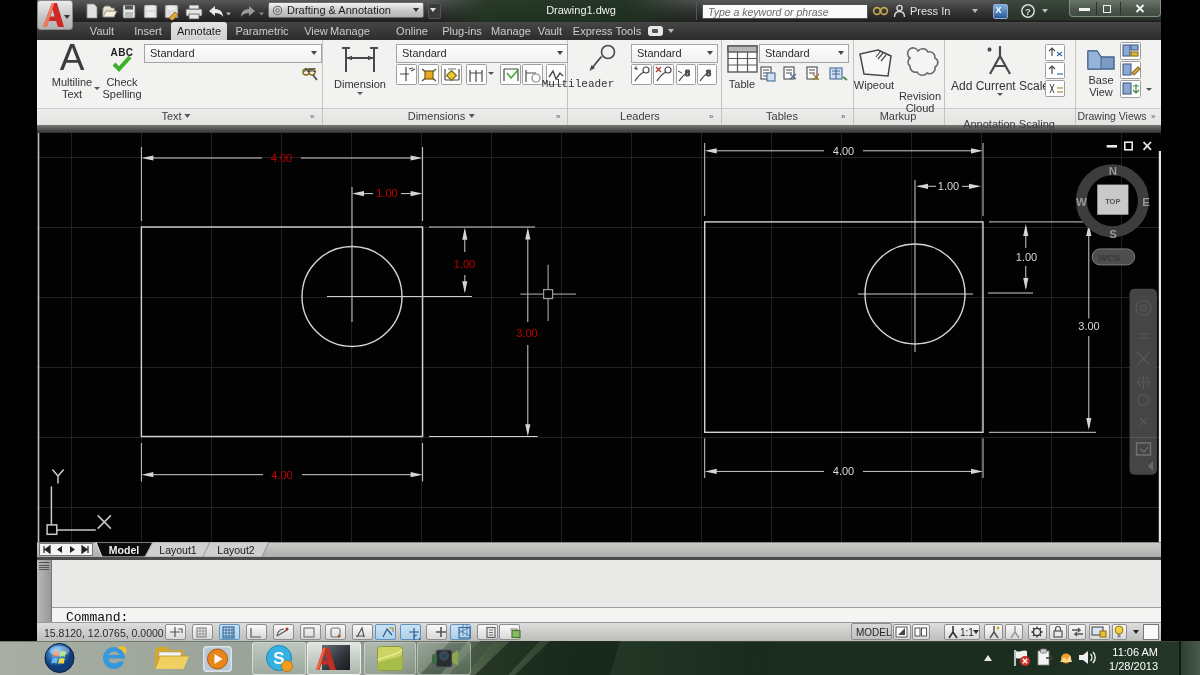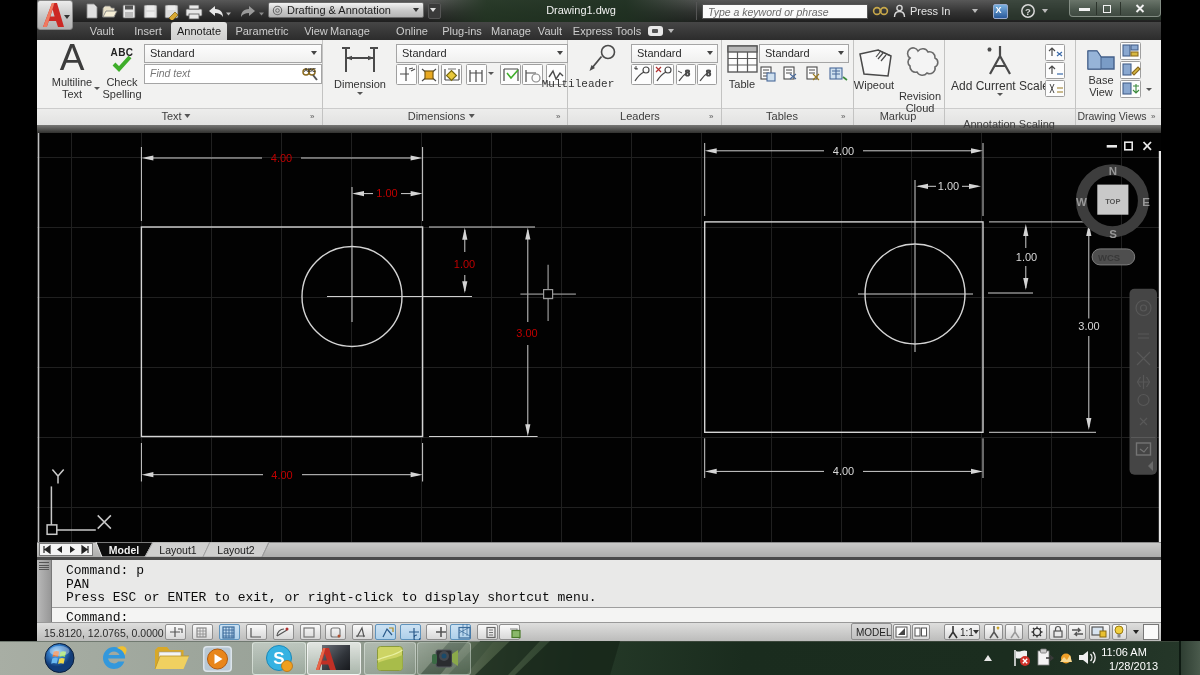--- a/index.html
+++ b/index.html
@@ -135,23 +135,20 @@
 <div class="a lbl2 ctr" style="left:72px;top:77px;">Multiline<br>Text</div>
 <div class="a" style="left:94px;top:87px;width:0;height:0;border-left:3px solid transparent;border-right:3px solid transparent;border-top:3.5px solid #555;"></div>
 <div class="a ctr" style="left:122px;top:47px;font-size:10px;font-weight:bold;letter-spacing:.5px;color:#222;">ABC</div>
 <svg class="a" style="left:111px;top:56px" width="23" height="16" viewBox="0 0 23 16">
       <path d="M3 8 l5 5 l11 -12" fill="none" stroke="#3fae2a" stroke-width="4"></path>
     </svg>
 <div class="a lbl2 ctr" style="left:122px;top:77px;">Check<br>Spelling</div>
 <div class="combo" style="left:144px;top:44px;width:176px;height:17px;">
       <span class="tx">Standard</span>
       <span class="ar"></span>
-    </div>
-<div class="combo" style="left:144px;top:64px;width:176px;height:18px;background:#fff;">
-      <span class="tx" style="font-style:italic;color:#777;font-size:10.5px;">Find text</span>
     </div>
 <svg class="a" style="left:300px;top:66px" width="18" height="15" viewBox="0 0 18 15">
  <circle cx="6" cy="6" r="3" fill="none" stroke="#8a6a20" stroke-width="1.5"></circle>
       <circle cx="12" cy="6" r="3" fill="none" stroke="#8a6a20" stroke-width="1.5"></circle>
  <path d="M13 9 l4 5" stroke="#555" stroke-width="2"></path>
       <text x="4" y="6" font-size="5.5" font-weight="bold" fill="#333" font-family="Liberation Sans">ABC</text>
 </svg>
 <div class="a plbl ctr" style="left:176px;top:110px;">Text <span class="dn"></span></div>
 <div class="a chev" style="left:310px;top:112px;">»</div>
 
@@ -485,23 +482,20 @@
  <polygon points="116,0 173,0 166,15 108,15" fill="#cfcfce" stroke="#9a9a9a" stroke-width=".8"></polygon>
  <text x="141" y="11.5" font-size="10.5" fill="#1a1a1a" text-anchor="middle" font-family="Liberation Sans">Layout1</text>
  <polygon points="173,0 232,0 225,15 166,15" fill="#cfcfce" stroke="#9a9a9a" stroke-width=".8"></polygon>
  <text x="199" y="11.5" font-size="10.5" fill="#1a1a1a" text-anchor="middle" font-family="Liberation Sans">Layout2</text>
  <line x1="232" y1="0" x2="225" y2="15" stroke="#9a9a9a"></line>
 </svg>
 
 <div class="a" style="left:37px;top:557px;width:1124px;height:65px;background:#e9e9e8;border-top:3px solid #4b4b4b;box-sizing:border-box;"></div>
 <div class="a" style="left:37px;top:560px;width:15px;height:62px;background:linear-gradient(90deg,#b9b9b9,#979797);border-right:1px solid #777;box-sizing:border-box;"></div>
 <div class="a" style="left:39px;top:562px;width:10px;height:8px;background:repeating-linear-gradient(#555 0,#555 1px,transparent 1px,transparent 2.5px);"></div>
-<pre class="a" style="left:66px;top:564px;margin:0;font-family:'Liberation Mono',monospace;font-size:13px;line-height:13.6px;color:#0a0a0a;">Command: p
-PAN
-Press ESC or ENTER to exit, or right-click to display shortcut menu.</pre>
 <div class="a" style="left:52px;top:607px;width:1109px;height:1px;background:#9e9e9e;"></div>
 <div class="a" style="left:52px;top:608px;width:1109px;height:14px;background:#f4f4f3;"></div>
 <div class="a" style="left:66px;top:609.5px;font-family:'Liberation Mono',monospace;font-size:13px;color:#0a0a0a;">Command:</div>
 
 <div class="a" style="left:37px;top:622px;width:1124px;height:19px;background:linear-gradient(#dededd,#bcbcbb);border-top:1px solid #999;box-sizing:border-box;"></div>
 <div class="a" style="left:44px;top:627px;font-size:10.5px;color:#2b2b2b;">15.8120, 12.0765, 0.0000</div>
 
 <div class="sbtn" style="left:164.5px;"></div>
 <div class="sbtn" style="left:191.5px;"></div>
 <div class="sbtn on" style="left:218.5px;"></div>
@@ -696,20 +690,20 @@
  <path d="M10 10 h7 m-3 -2.5 l3 2.5 l-3 2.5" stroke="#3a3a3a" stroke-width="1.3" fill="none"></path>
 </svg>
 <svg class="a" style="left:1058px;top:652px;" width="16" height="13" viewBox="0 0 16 13">
  <circle cx="8" cy="6.5" r="5" fill="#f0a028"></circle>
  <path d="M2 10 l4 -5 l3 3 l3 -5 l2 7 z" fill="#f8d890"></path>
 </svg>
 <svg class="a" style="left:1078px;top:650px;" width="18" height="15" viewBox="0 0 18 15">
  <path d="M1 5 h4 l5 -4 v13 l-5 -4 h-4 z" fill="#f0f0f0"></path>
  <path d="M12.5 4 a5 5 0 0 1 0 7 M15 2 a8 8 0 0 1 0 11" stroke="#f0f0f0" stroke-width="1.4" fill="none"></path>
 </svg>
-<div class="a" style="left:1090px;top:646px;width:68px;height:12px;font-size:11px;color:#fff;text-align:center;">11:06 AM</div>
+<div class="a" style="left:1090px;top:646px;width:68px;height:12px;font-size:11px;color:#fff;text-align:right;">11:06 AM</div>
 <div class="a" style="left:1090px;top:660px;width:68px;height:12px;font-size:11px;color:#fff;text-align:right;">1/28/2013</div>
 
 <div class="a" style="left:1179px;top:641px;width:21px;height:34px;background:linear-gradient(90deg,#2e3e32,#4a5a4c);border-left:2px solid #0e1a12;box-sizing:border-box;"></div>
 
 <div class="a" style="left:1161px;top:0;width:39px;height:641px;background:#000;"></div>
 <div class="a" style="left:0;top:0;width:37px;height:641px;background:#000;"></div>
 
 </div>
 </body></html>

